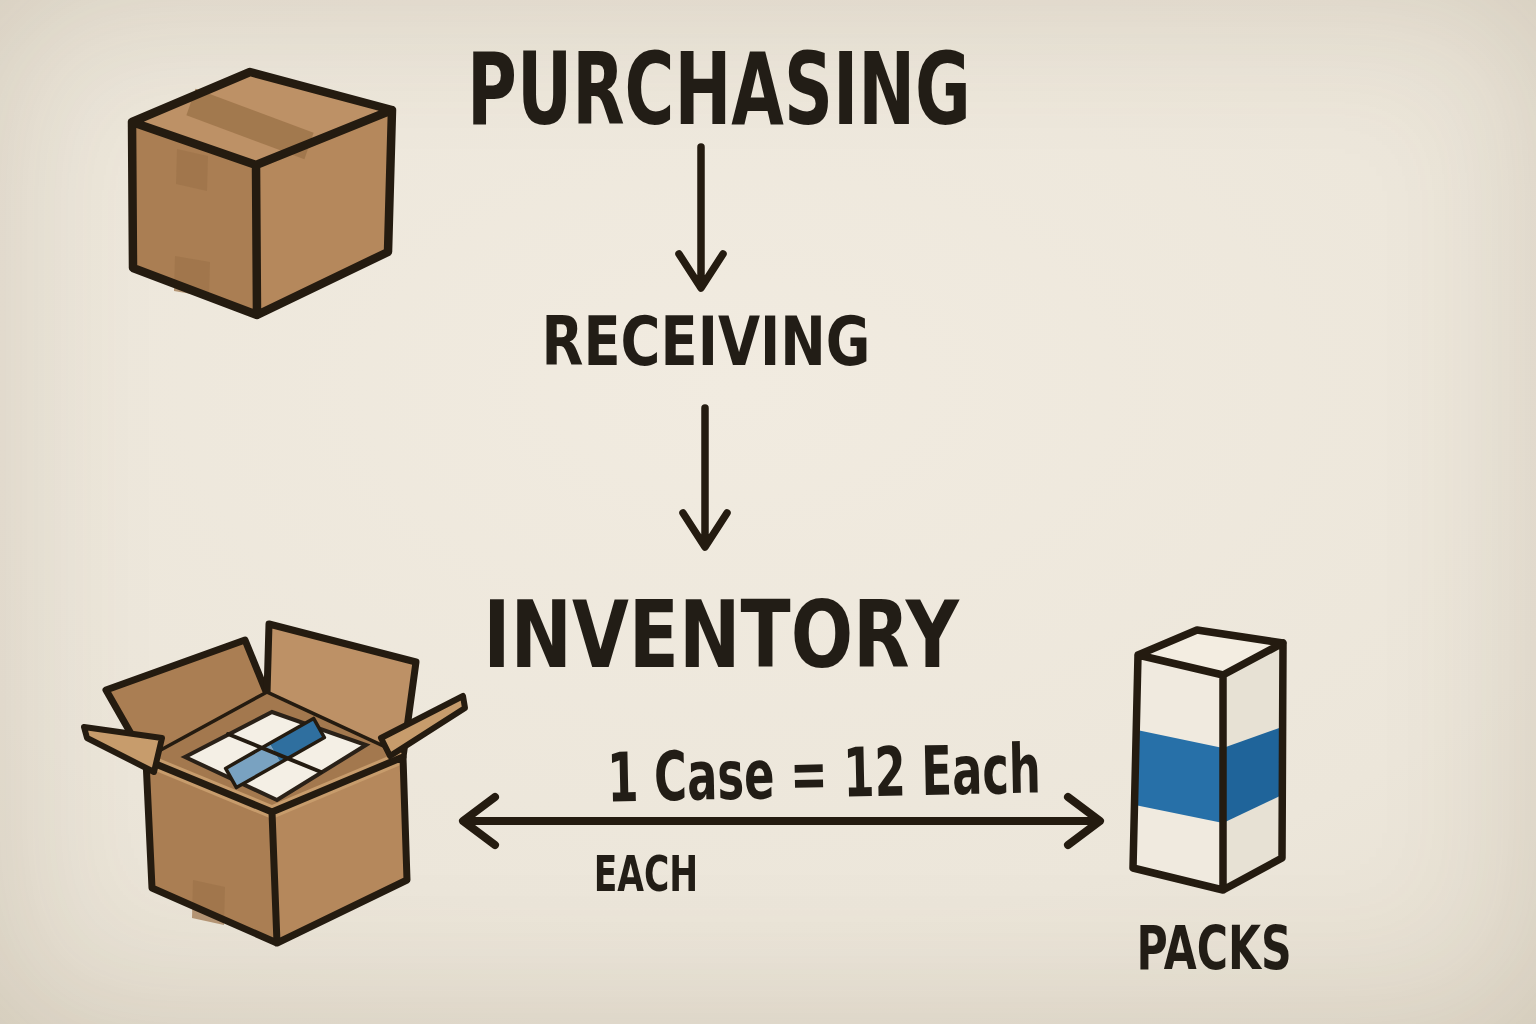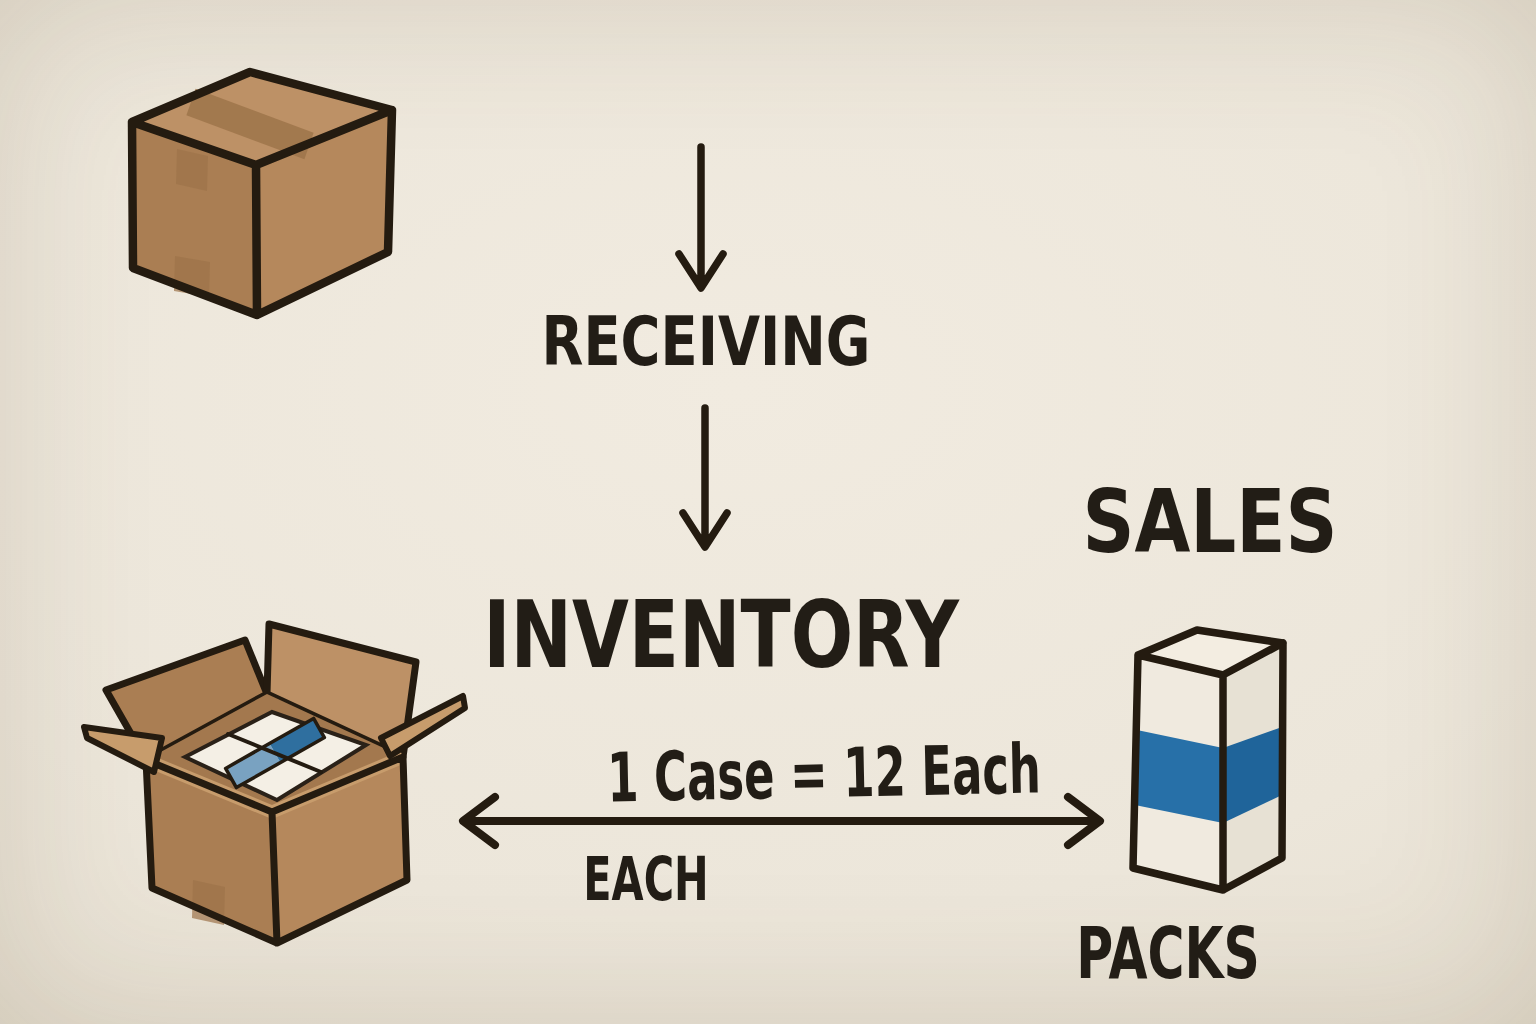--- a/index.html
+++ b/index.html
@@ -16,54 +16,54 @@
   }
   .cond { display:inline-block; }
   .icon { position:absolute; }
   .ink  { stroke:#241b10; fill:none; stroke-linejoin:round; stroke-linecap:round; }
 
   
   #lbl-purchasing { left:719px; top:40px;  font-size:100px; } #lbl-purchasing .cond { transform:scaleX(.68); }
   #lbl-receiving  { left:706px; top:308px; font-size:68px;  } #lbl-receiving  .cond { transform:scaleX(.80); }
   #lbl-inventory  { left:721px; top:589px; font-size:93px;  } #lbl-inventory  .cond { transform:scaleX(.79); }
   #lbl-sales      { left:1210px;top:478px; font-size:88px;  } #lbl-sales      .cond { transform:scaleX(.82); }
-  #lbl-packs      { left:1168px;top:918px; font-size:71px;  } #lbl-packs      .cond { transform:scaleX(.71); }
+  #lbl-packs      { left:1214px;top:918px; font-size:60px;  } #lbl-packs      .cond { transform:scaleX(.71); }
   #lbl-formula    { left:824px; top:740px; font-size:68px; transform:translateX(-50%) rotate(-1.2deg); }
                     #lbl-formula .cond { transform:scaleX(.66); }
-  #lbl-each       { left:646px; top:849px; font-size:60px;  } #lbl-each       .cond { transform:scaleX(.69); }
+  #lbl-each       { left:646px; top:849px; font-size:50px;  } #lbl-each       .cond { transform:scaleX(.69); }
 </style>
 </head>
 <body>
 
 <div id="canvas">
 
   <svg class="icon" style="left:90px;top:50px" width="330" height="290" viewBox="0 0 330 290">
     <path d="M42,72 L160,22 L302,60 L166,115 Z" fill="#bd9166"></path>
     <path d="M42,72 L166,115 L167,265 L43,218 Z" fill="#aa7e53"></path>
     <path d="M166,115 L302,60 L298,202 L167,265 Z" fill="#b5885c"></path>
     <path d="M105.6,38.8 L223.6,82.8 L214.4,109.2 L96.4,65.2 Z" opacity=".85" fill="#9d744a"></path>
     <path d="M87,99 L118,106 L117,141 L86,134 Z" opacity=".7" fill="#9d744a"></path>
     <path d="M85,206 L120,212 L119,247 L84,241 Z" opacity=".7" fill="#9d744a"></path>
     <path class="ink" stroke-width="8.5" d="M42,72 L160,22 L302,60 L298,202 L167,265 L43,218 Z M42,72 L166,115 L302,60 M166,115 L167,265"></path>
   </svg>
 
+  <div class="label" id="lbl-purchasing"><span class="cond">PURCHASING</span></div>
 
   <svg class="icon" style="left:660px;top:135px" width="90" height="170" viewBox="0 0 90 170">
     <path class="ink" stroke-width="7.5" d="M41,12 L41,150 M19,119 L41,153 L63,119"></path>
   </svg>
 
   <div class="label" id="lbl-receiving"><span class="cond">RECEIVING</span></div>
 
   <svg class="icon" style="left:664px;top:395px" width="90" height="170" viewBox="0 0 90 170">
     <path class="ink" stroke-width="7.5" d="M41,13 L41,149 M19,118 L41,152 L63,118"></path>
   </svg>
 
   <div class="label" id="lbl-inventory"><span class="cond">INVENTORY</span></div>
 
-  <div class="label" id="lbl-sales"><span class="cond">SALES</span></div>
 
   <svg class="icon" style="left:1120px;top:615px" width="180" height="290" viewBox="0 0 180 290">
     <path d="M18,40 L77,15 L163,28 L103,60 Z" fill="#f3ede1"></path>
     <path d="M18,40 L103,60 L103,275 L13,253 Z" fill="#f0eadf"></path>
     <path d="M103,60 L163,28 L162,243 L103,275 Z" fill="#e7e1d4"></path>
     <path d="M17,115 L103,133 L103,208 L15,190 Z" fill="#2770a8"></path>
     <path d="M103,133 L162,112 L162,180 L103,208 Z" fill="#1f649a"></path>
     <path class="ink" stroke-width="7.5" d="M18,40 L77,15 L163,28 L162,243 L103,275 L13,253 Z M18,40 L103,60 L163,28 M103,60 L103,275"></path>
   </svg>
 

